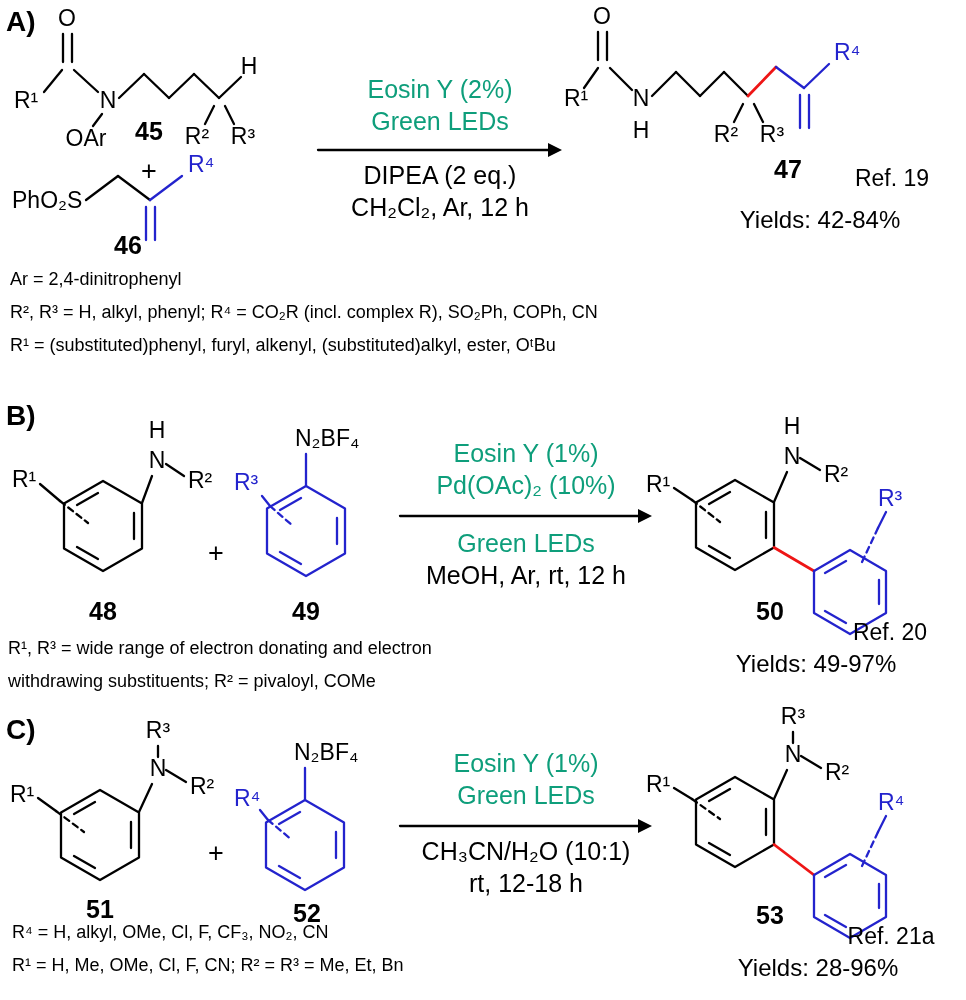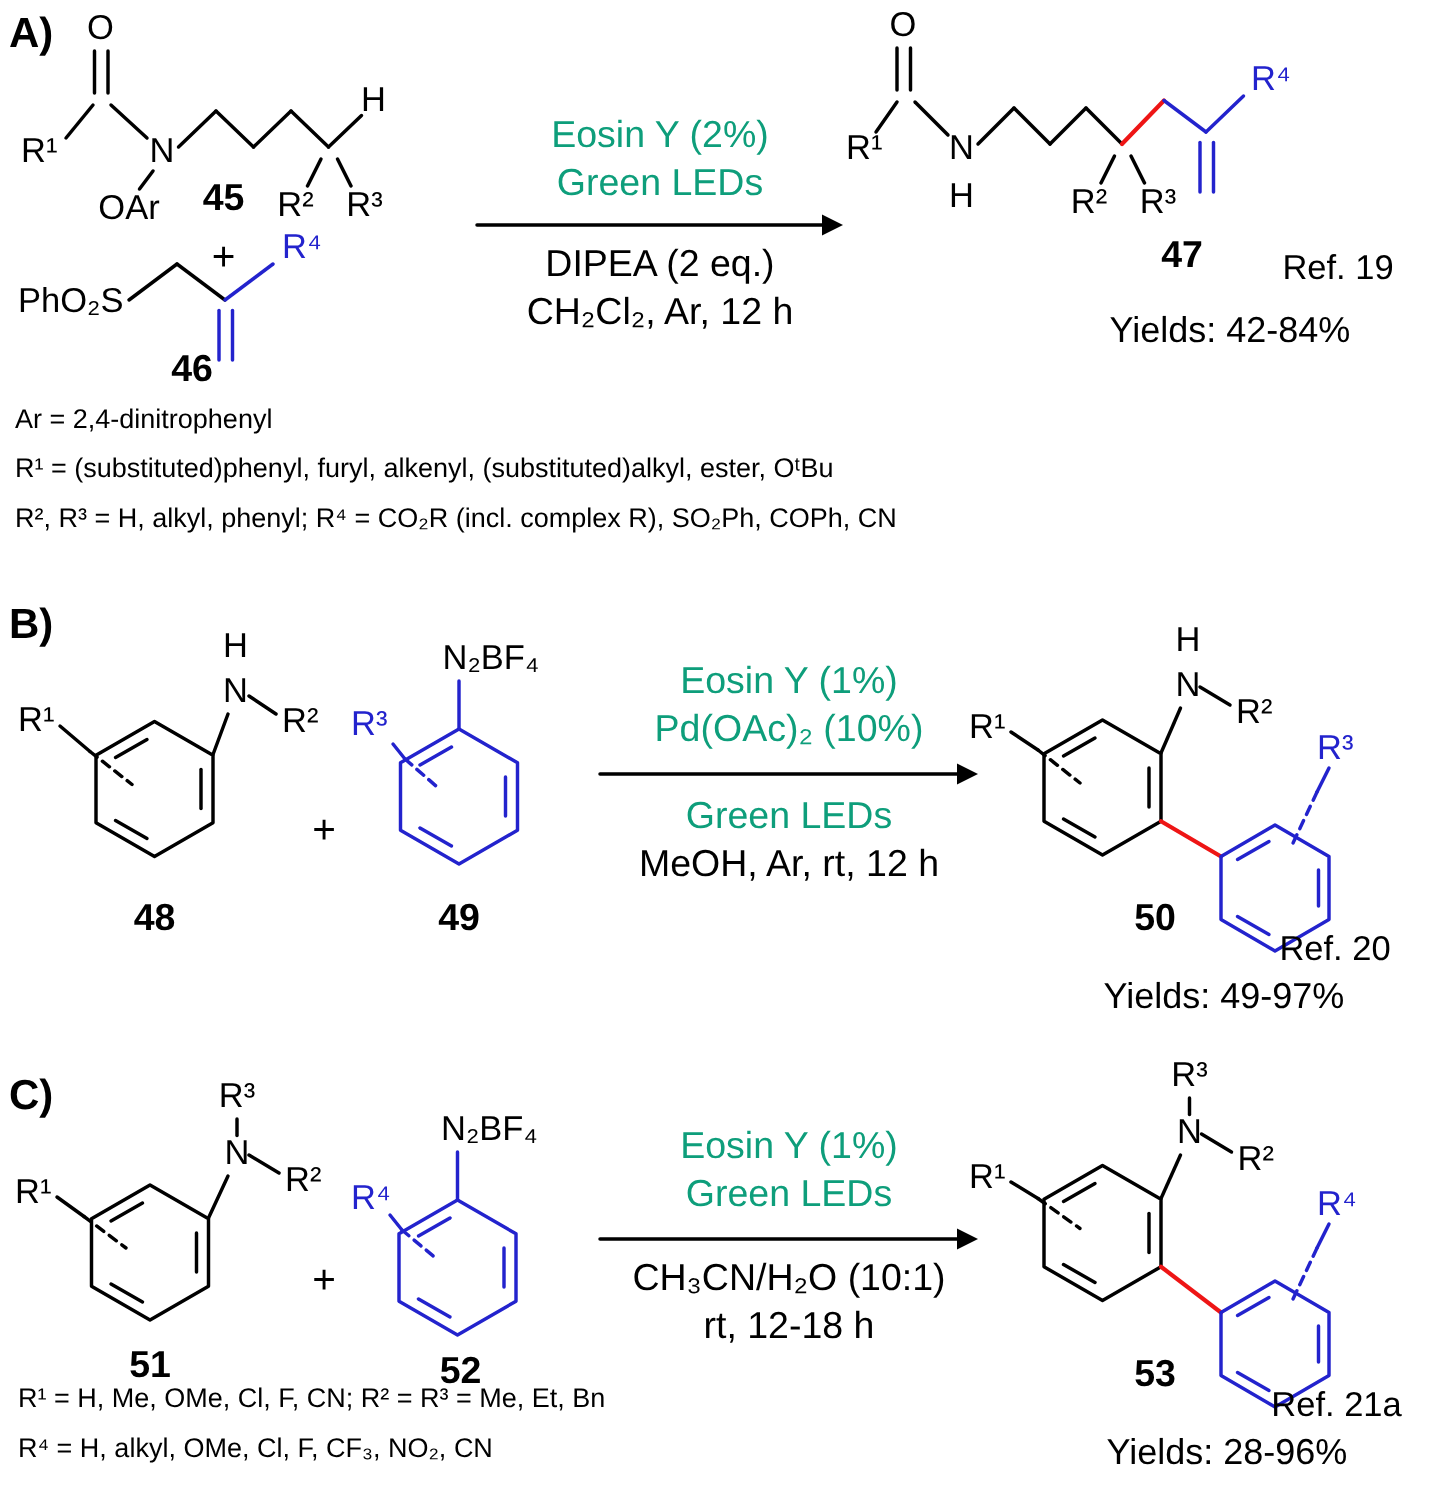--- a/index.html
+++ b/index.html
@@ -117,22 +117,22 @@
       <text class="atom mid" x="210" y="142">R³</text>
       <text class="atom blue" x="272" y="60">R⁴</text>
       <text class="num mid" x="226" y="178">47</text>
       <text class="small mid" x="330" y="186">Ref. 19</text>
       <text class="yld mid" x="258" y="228">Yields: 42-84%</text>
     </g>
   </svg>
 
   <div class="notes" style="left:10px;top:263px">
     <div>Ar = 2,4-dinitrophenyl</div>
+    <div>R², R³ = H, alkyl, phenyl; R⁴ = CO₂R (incl. complex R), SO₂Ph, COPh, CN</div>
     <div>R¹ = (substituted)phenyl, furyl, alkenyl, (substituted)alkyl, ester, OᵗBu</div>
-    <div>R², R³ = H, alkyl, phenyl; R⁴ = CO₂R (incl. complex R), SO₂Ph, COPh, CN</div>
   </div>
 
   <div class="sec-label" style="left:6px;top:400px">B)</div>
 
   <svg class="abs" style="left:8px;top:414px" width="404" height="225" viewBox="0 0 404 225">
     <g>
       <polygon class="ring" points="95,67 134,89.5 134,134.5 95,157 56,134.5 56,89.5"></polygon>
       <g class="bd">
         <line x1="126" y1="99" x2="126" y2="125"></line>
         <line x1="90" y1="145" x2="69" y2="133"></line>
@@ -201,20 +201,24 @@
       <text class="atom mid" x="148" y="38">H</text>
       <text class="atom mid" x="148" y="68">N</text>
       <text class="atom" x="180" y="86">R²</text>
       <text class="atom blue" x="234" y="110">R³</text>
       <text class="num mid" x="126" y="224">50</text>
       <text class="small mid" x="246" y="244">Ref. 20</text>
       <text class="yld mid" x="172" y="276">Yields: 49-97%</text>
     </g>
   </svg>
 
+  <div class="notes" style="left:8px;top:632px">
+    <div>R¹, R³ = wide range of electron donating and electron</div>
+    <div>withdrawing substituents; R² = pivaloyl, COMe</div>
+  </div>
 
   <div class="sec-label" style="left:6px;top:714px">C)</div>
 
   <svg class="abs" style="left:8px;top:712px" width="404" height="240" viewBox="0 0 404 240">
     <g>
       <polygon class="ring" points="92,78 131,100.5 131,145.5 92,168 53,145.5 53,100.5"></polygon>
       <g class="bd">
         <line x1="123" y1="110" x2="123" y2="136"></line>
         <line x1="87" y1="156" x2="66" y2="144"></line>
         <line x1="66" y1="102" x2="87" y2="90"></line>
@@ -285,17 +289,17 @@
       <text class="atom mid" x="149" y="64">N</text>
       <text class="atom" x="181" y="82">R²</text>
       <text class="atom blue" x="234" y="112">R⁴</text>
       <text class="num mid" x="126" y="226">53</text>
       <text class="small mid" x="247" y="246">Ref. 21a</text>
       <text class="yld mid" x="174" y="278">Yields: 28-96%</text>
     </g>
   </svg>
 
   <div class="notes" style="left:12px;top:916px">
+    <div>R⁴ = H, alkyl, OMe, Cl, F, CF₃, NO₂, CN</div>
     <div>R¹ = H, Me, OMe, Cl, F, CN; R² = R³ = Me, Et, Bn</div>
-    <div>R⁴ = H, alkyl, OMe, Cl, F, CF₃, NO₂, CN</div>
   </div>
 
 </div>
 
 </body></html>

